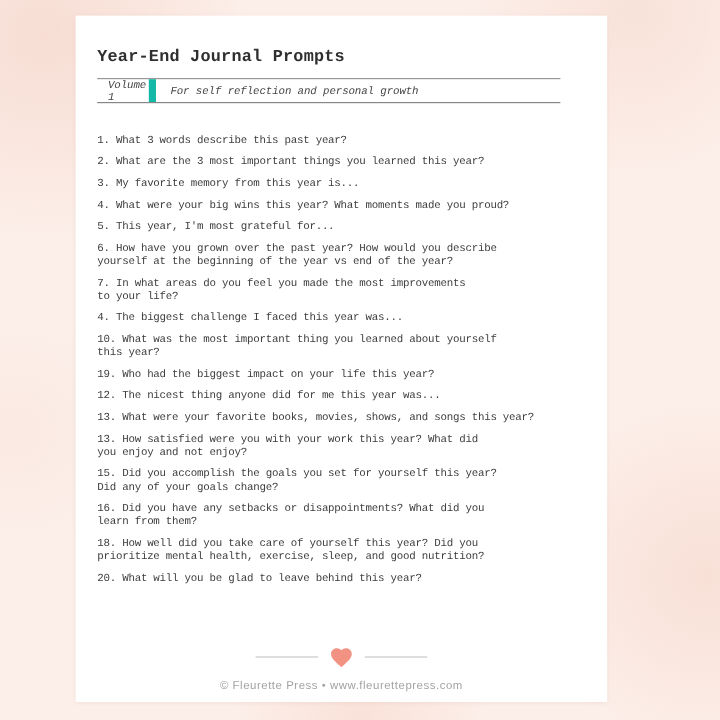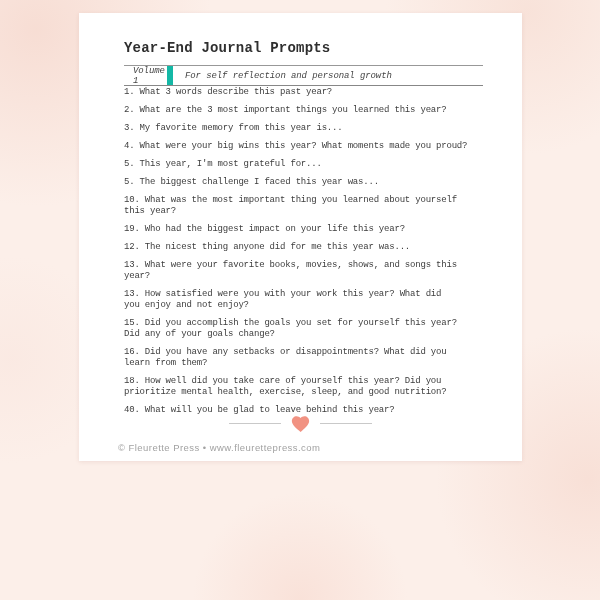--- a/index.html
+++ b/index.html
@@ -8,45 +8,45 @@
     background-color: #fcefe9;
     background-image:
       radial-gradient(circle at 6% 5%,  rgba(246,218,208,0.85) 0, rgba(246,218,208,0) 22%),
       radial-gradient(circle at 88% 2%, rgba(247,222,212,0.75) 0, rgba(247,222,212,0) 18%),
       radial-gradient(circle at 98% 80%, rgba(247,220,210,0.8) 0, rgba(247,220,210,0) 20%),
       radial-gradient(circle at 50% 100%, rgba(249,224,215,0.9) 0, rgba(249,224,215,0) 16%),
       radial-gradient(circle at 2% 60%,  rgba(250,232,225,0.8) 0, rgba(250,232,225,0) 15%);
     font-family: "Liberation Mono", monospace;
   }
   .page {
-    position: absolute; left: 79px; top: 13px; width: 443px; height: 448px;
-    background: #ffffff; box-sizing: border-box; padding: 28px 39px 0 45px;
+    position: absolute; left: 63px; top: 13px; width: 443px; height: 572px;
+    background: #ffffff; box-sizing: border-box; padding: 28px 39px 0 18px;
     box-shadow: 0 1px 4px rgba(175,130,120,0.18);
   }
   .title {
     font-family: "Liberation Mono", monospace;
     font-size: 14px; font-weight: 700; letter-spacing: 0.2px;
     color: #2f2f2f; line-height: 15px; margin: 0;
   }
   .meta-table {
     margin-top: 9px; height: 19px; display: flex; align-items: stretch;
     border-top: 1px solid #989898; border-bottom: 1.5px solid #878787;
     font-style: italic; font-size: 9px; letter-spacing: -0.1px; color: #454545;
   }
   .meta-volume {
     width: 49px; box-sizing: border-box; border-right: 6px solid #14b8a6;
     display: flex; align-items: center; padding-left: 9px; flex: none;
   }
   .meta-tagline { flex: 1; display: flex; align-items: center; padding-left: 12px; text-align: right; }
   .prompts {
-    margin-top: 1px; font-size: 9px; letter-spacing: -0.2px;
+    margin-top: 26px; font-size: 9px; letter-spacing: -0.2px;
     line-height: 11px; color: #3d3d3d;
   }
   .prompt { white-space: pre-line; margin: 0 0 7px 0; }
-  .footer { position: absolute; left: 39px; right: 39px; bottom: 8px; }
+  .footer { position: absolute; left: 39px; right: 39px; bottom: 8px; text-align: center; }
   .footer-divider {
     display: flex; align-items: center; justify-content: center;
     gap: 9px; margin-bottom: 9px;
   }
   .rule { width: 52px; height: 1px; background: #c9c9c9; flex: none; }
   .heart { width: 21px; height: 19px; flex: none; display: block; }
   .credit {
     font-family: "Liberation Sans", sans-serif; font-size: 9.5px;
     color: #a2a2a2; letter-spacing: 0.45px; line-height: 11px;
   }
@@ -62,35 +62,39 @@
     <div class="meta-volume">Volume 1</div>
     <div class="meta-tagline">For self reflection and personal growth</div>
   </div>
 
   <div class="prompts">
     <p class="prompt">1. What 3 words describe this past year?</p>
     <p class="prompt">2. What are the 3 most important things you learned this year?</p>
     <p class="prompt">3. My favorite memory from this year is...</p>
     <p class="prompt">4. What were your big wins this year? What moments made you proud?</p>
     <p class="prompt">5. This year, I'm most grateful for...</p>
-    <p class="prompt">5. The biggest challenge I faced this year was...</p>
+    <p class="prompt">6. How have you grown over the past year? How would you describe
+yourself at the beginning of the year vs end of the year?</p>
+    <p class="prompt">7. In what areas do you feel you made the most improvements
+to your life?</p>
+    <p class="prompt">4. The biggest challenge I faced this year was...</p>
     <p class="prompt">10. What was the most important thing you learned about yourself
 this year?</p>
     <p class="prompt">19. Who had the biggest impact on your life this year?</p>
     <p class="prompt">12. The nicest thing anyone did for me this year was...</p>
     <p class="prompt">13. What were your favorite books, movies, shows, and songs this year?</p>
     <p class="prompt">13. How satisfied were you with your work this year? What did
 you enjoy and not enjoy?</p>
     <p class="prompt">15. Did you accomplish the goals you set for yourself this year?
 Did any of your goals change?</p>
     <p class="prompt">16. Did you have any setbacks or disappointments? What did you
 learn from them?</p>
     <p class="prompt">18. How well did you take care of yourself this year? Did you
 prioritize mental health, exercise, sleep, and good nutrition?</p>
-    <p class="prompt">40. What will you be glad to leave behind this year?</p>
+    <p class="prompt">20. What will you be glad to leave behind this year?</p>
   </div>
 
   <div class="footer">
     <div class="footer-divider">
       <span class="rule"></span>
       <svg class="heart" viewBox="0 0 24 22" xmlns="http://www.w3.org/2000/svg">
         <path fill="#f19282" d="M12 20.8l-1.45-1.32C5.4 14.86 2 11.78 2 8 2 4.92 4.42 2.5 7.5 2.5c1.74 0 3.41.81 4.5 2.09C13.09 3.31 14.76 2.5 16.5 2.5 19.58 2.5 22 4.92 22 8c0 3.78-3.4 6.86-8.55 11.54L12 20.8z"></path>
       </svg>
       <span class="rule"></span>
     </div>

